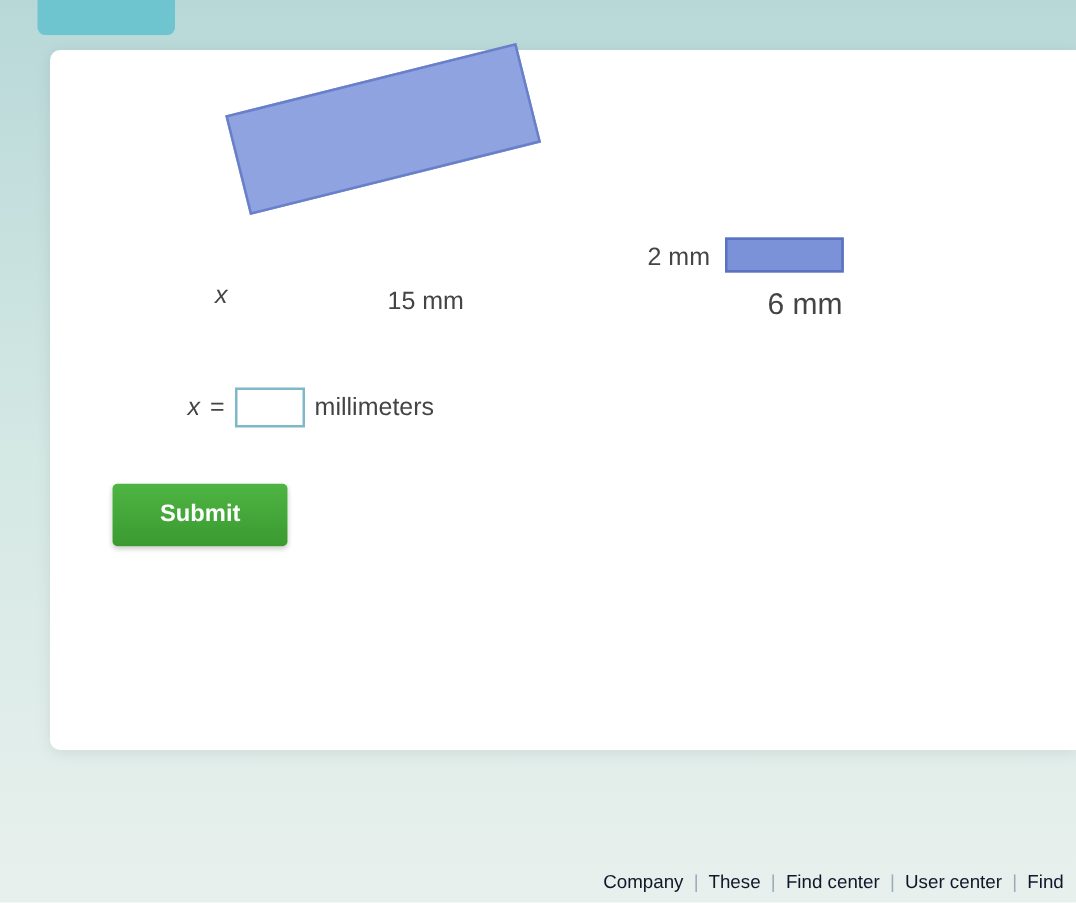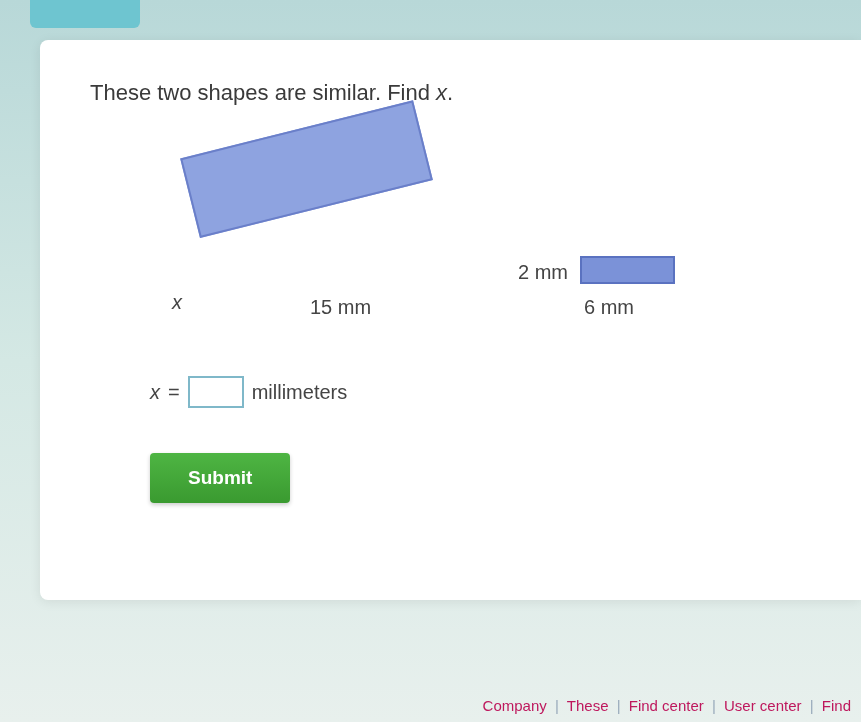--- a/index.html
+++ b/index.html
@@ -83,23 +83,23 @@
       text-align: center;
     }
     .small-rect {
       width: 95px;
       height: 28px;
       background: #7b92d8;
       border: 2px solid #5a72c0;
     }
     .label-6 {
       position: absolute;
-      left: 454px;
+      left: 484px;
       top: 150px;
-      font-size: 20px;
+      font-size: 24px;
       color: #444;
     }
     .answer-row {
       margin-left: 60px;
       margin-top: 10px;
       display: flex;
       align-items: center;
       gap: 8px;
       font-size: 20px;
       color: #444;
@@ -107,57 +107,53 @@
     .answer-row .eq-x { font-style: italic; }
     .answer-input {
       width: 56px;
       height: 32px;
       border: 2px solid #7fb8c9;
       background: #fff;
       font-size: 18px;
       text-align: center;
     }
     .submit-btn {
-      margin-left: 60px;
       margin-top: 45px;
       background: #3aa12f;
       background: linear-gradient(180deg, #4eb543 0%, #3a9a30 100%);
       color: #fff;
       border: none;
       border-radius: 4px;
       padding: 14px 38px;
       font-size: 19px;
       font-weight: bold;
       cursor: pointer;
       box-shadow: 0 2px 4px rgba(0,0,0,0.2);
     }
     .footer-links {
       position: absolute;
       bottom: 8px;
       right: 10px;
       font-size: 15px;
       color: #6a8a8a;
     }
     .footer-links a {
-      color: #be185d;
+      color: #0f172a;
       text-decoration: none;
       cursor: pointer;
     }
     .sep { color: #9ab; margin: 0 4px; }
   </style>
 </head>
 <body>
 
 <div class="tab-fragment"></div>
 
 <div class="card">
 
-  <p class="prompt">
-    <span>These two shapes are similar. Find </span><span class="x-var">x</span><span>.</span>
-  </p>
 
   <div class="shapes-area">
     <div class="big-rect"></div>
     <span class="label-x">x</span>
     <span class="label-15">15 mm</span>
 
     <span class="label-2">2 mm</span>
     <div class="small-block">
       <div class="small-rect"></div>
     </div>

